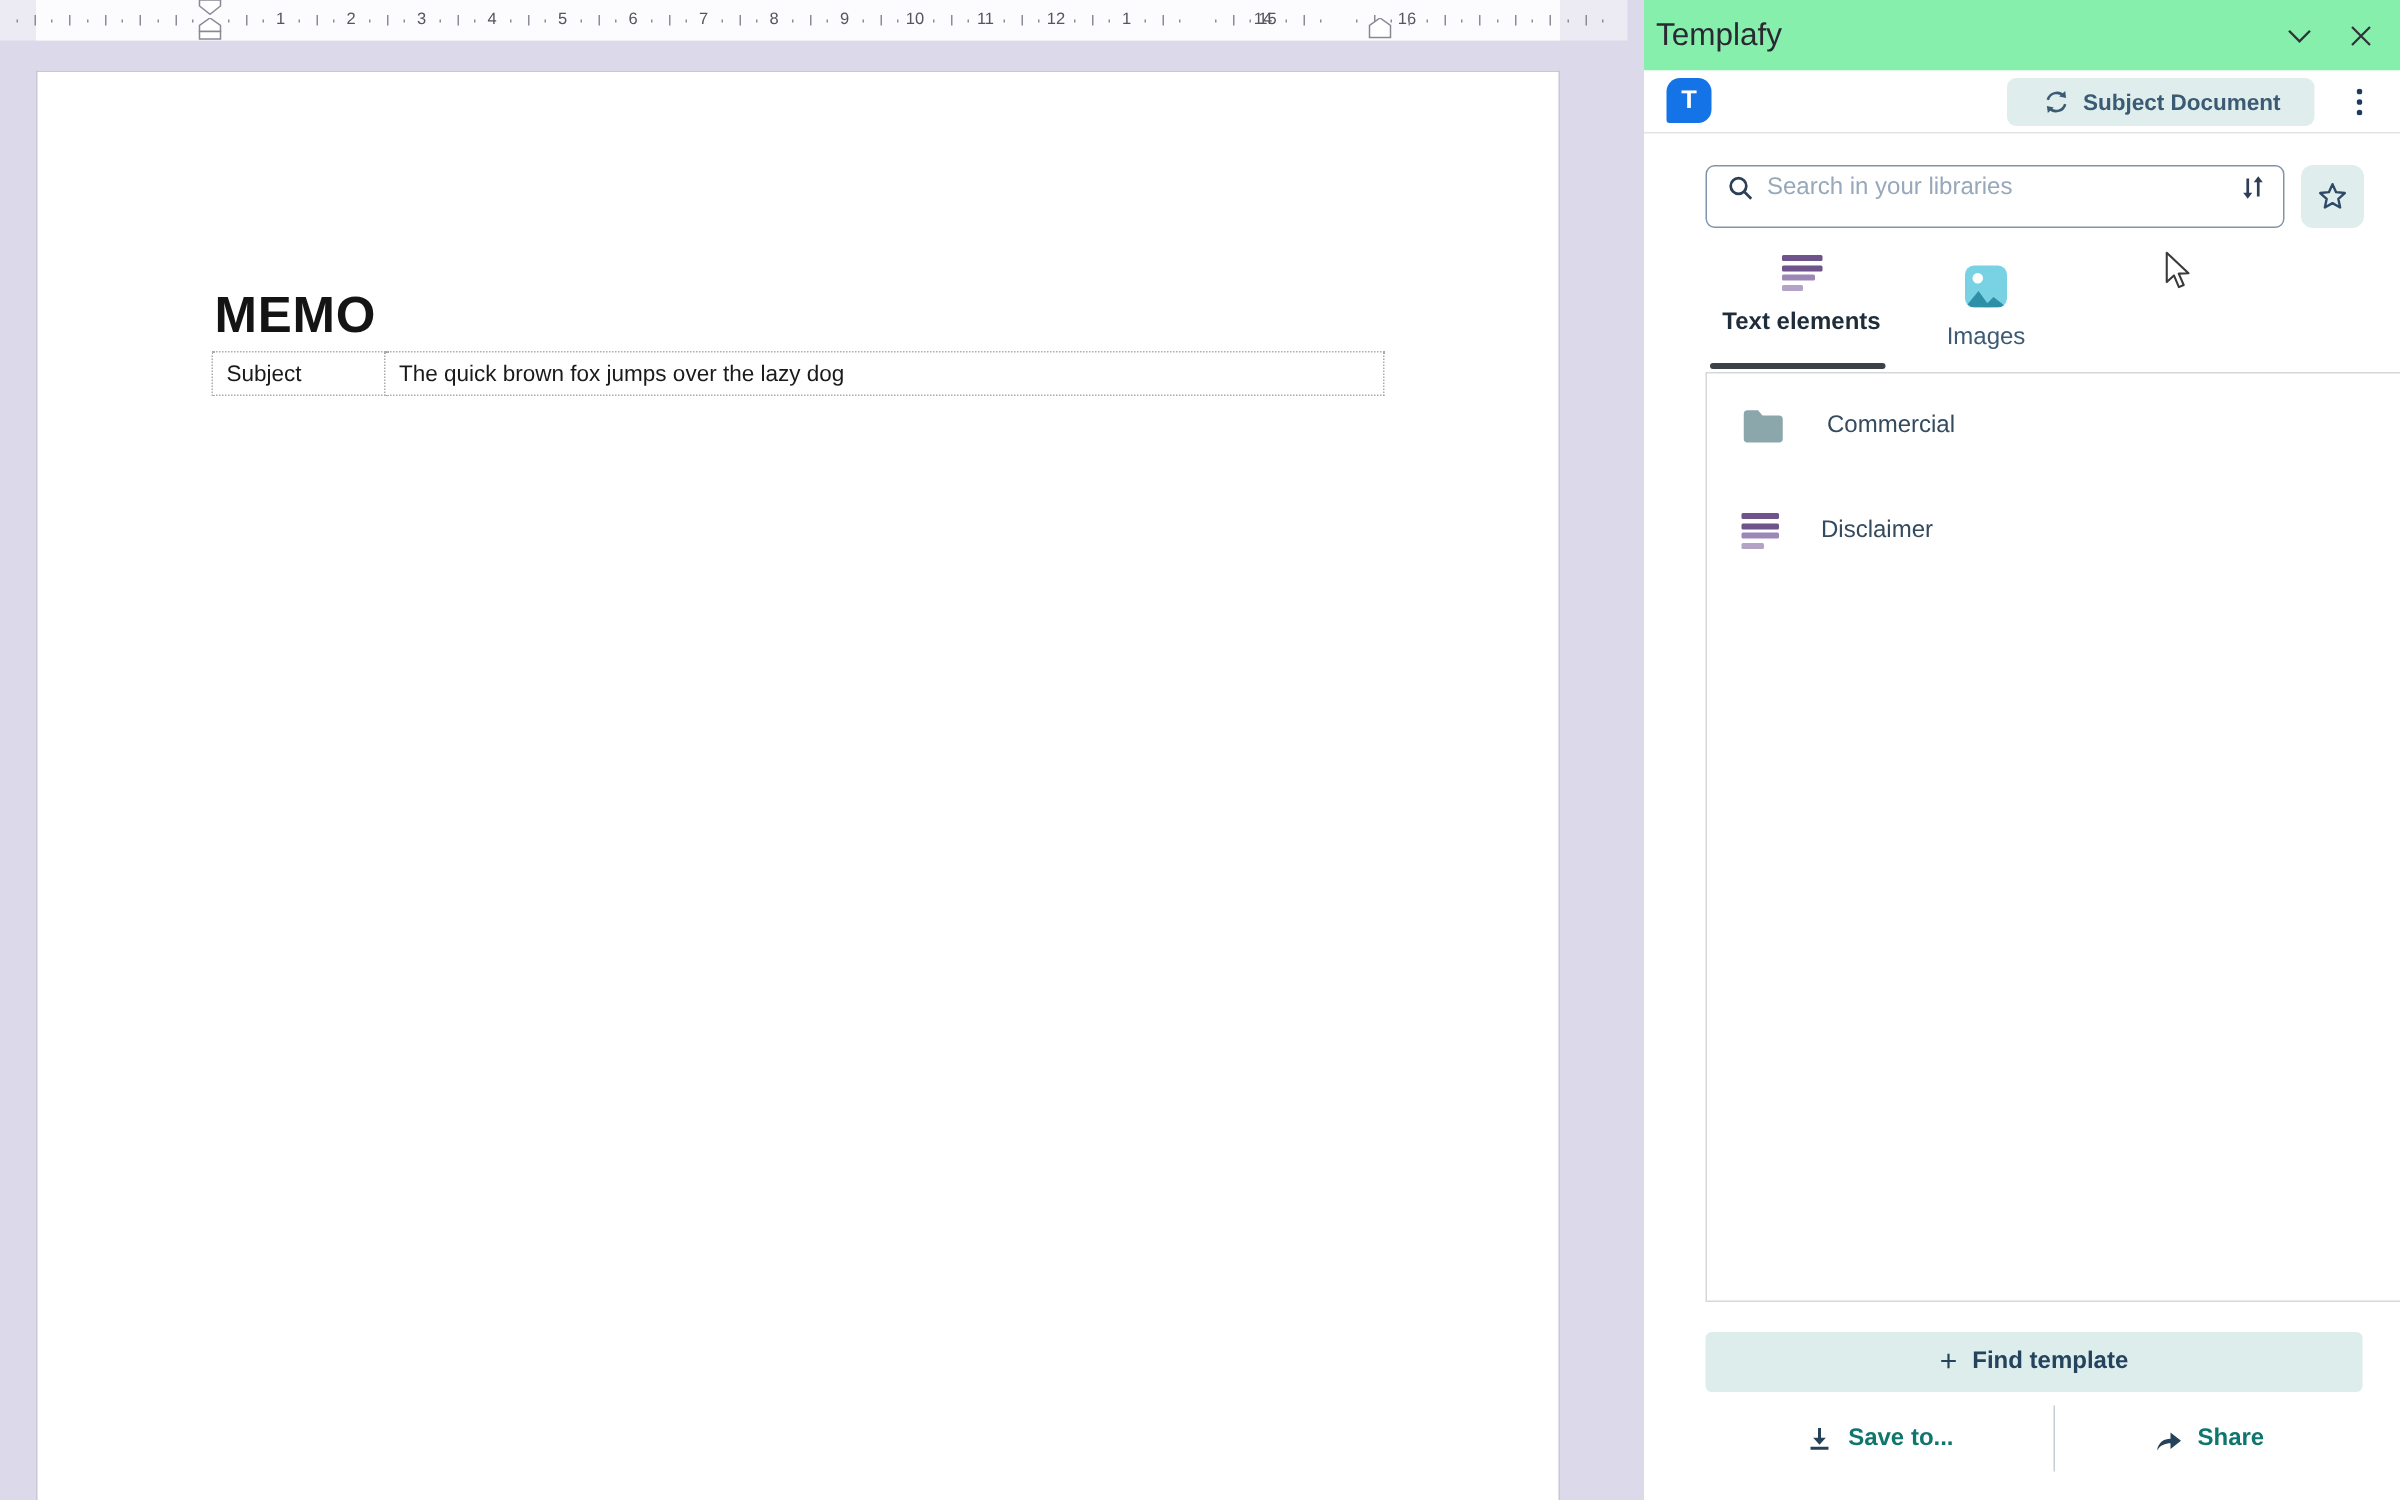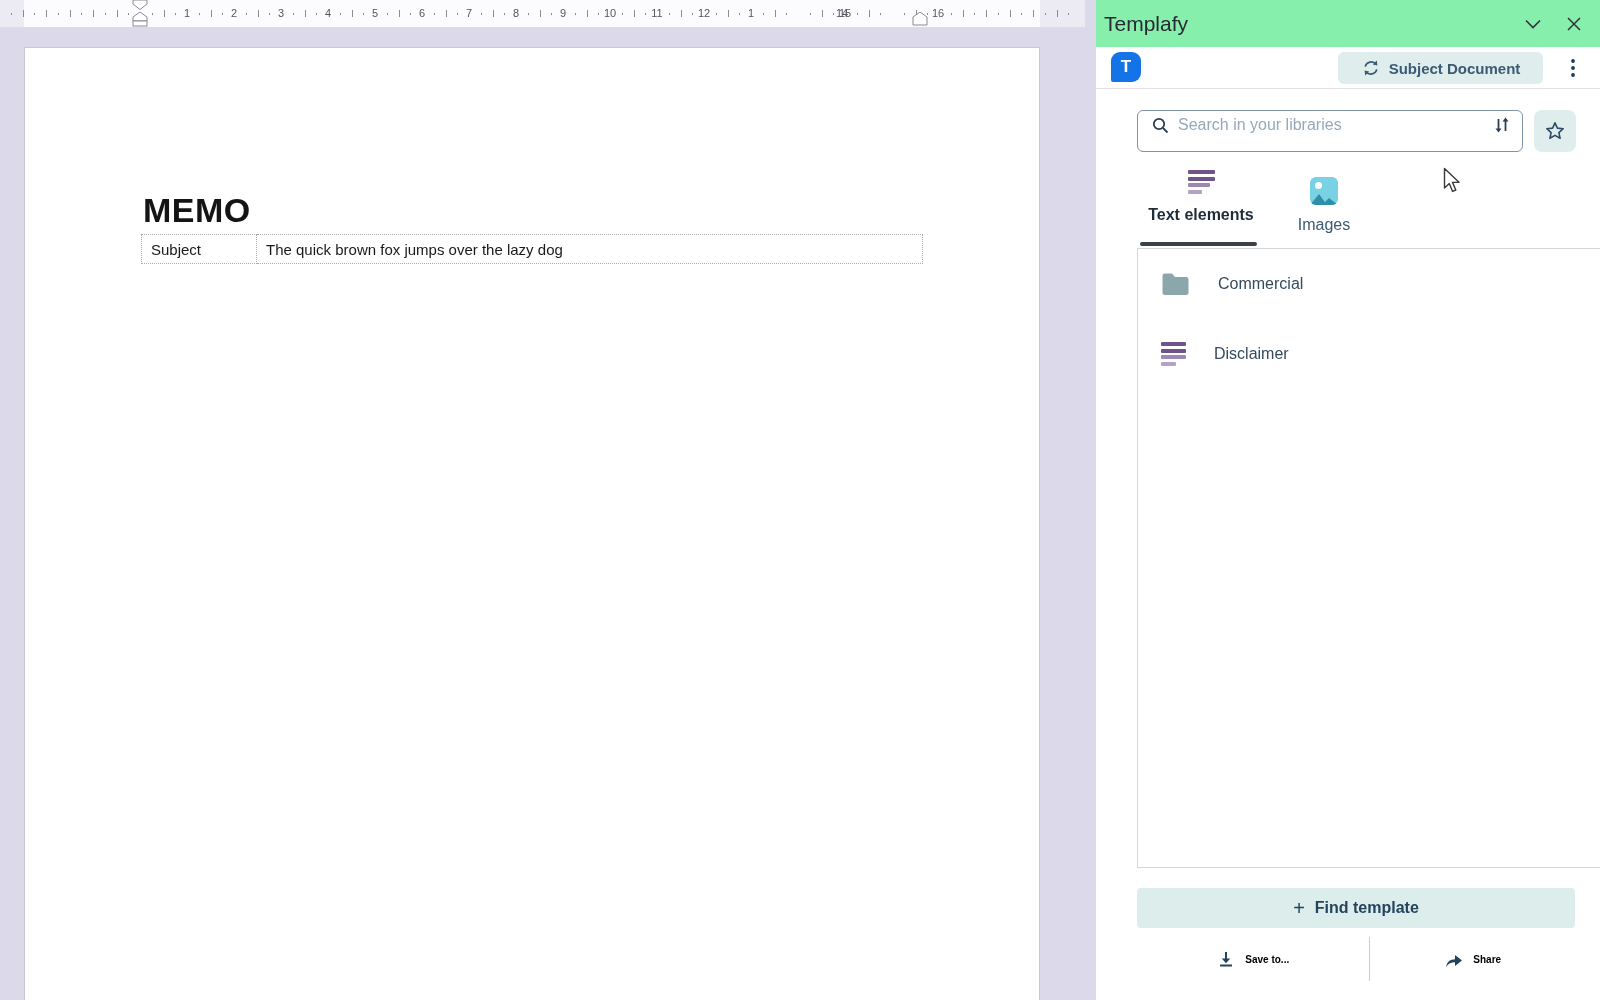--- a/index.html
+++ b/index.html
@@ -73,21 +73,21 @@
 
   .find-btn { position:absolute; left:41px; top:888px; width:438px; height:40px; background:#ddedec;
               border:none; border-radius:4px; cursor:pointer; color:#24435c; font-size:16px;
               font-weight:700; font-family:"Liberation Sans",sans-serif;
               display:flex; align-items:center; justify-content:center; gap:10px; }
   .find-btn .plus { font-size:20px; font-weight:400; }
 
   .panel-footer { position:absolute; left:41px; top:934px; width:438px; height:50px; display:flex; }
   .footer-half { display:flex; align-items:center; justify-content:center; gap:10px; cursor:pointer;
                  background:transparent; border:none; font-family:"Liberation Sans",sans-serif;
-                 font-size:10px; font-weight:700; color:#000000; }
+                 font-size:16px; font-weight:700; color:#0f766e; }
   .footer-half.left { width:233px; }
   .footer-half.right { width:205px; }
   .footer-divider { width:1px; height:44px; margin-top:3px; background:#c8cdd4; }
 
   .cursor { position:absolute; left:1443px; top:167px; pointer-events:none; }
 </style>
 </head>
 <body style="--brand-blue: #1473e6; --teal-bg: #dfeeec;">
 
 <div class="ruler">

